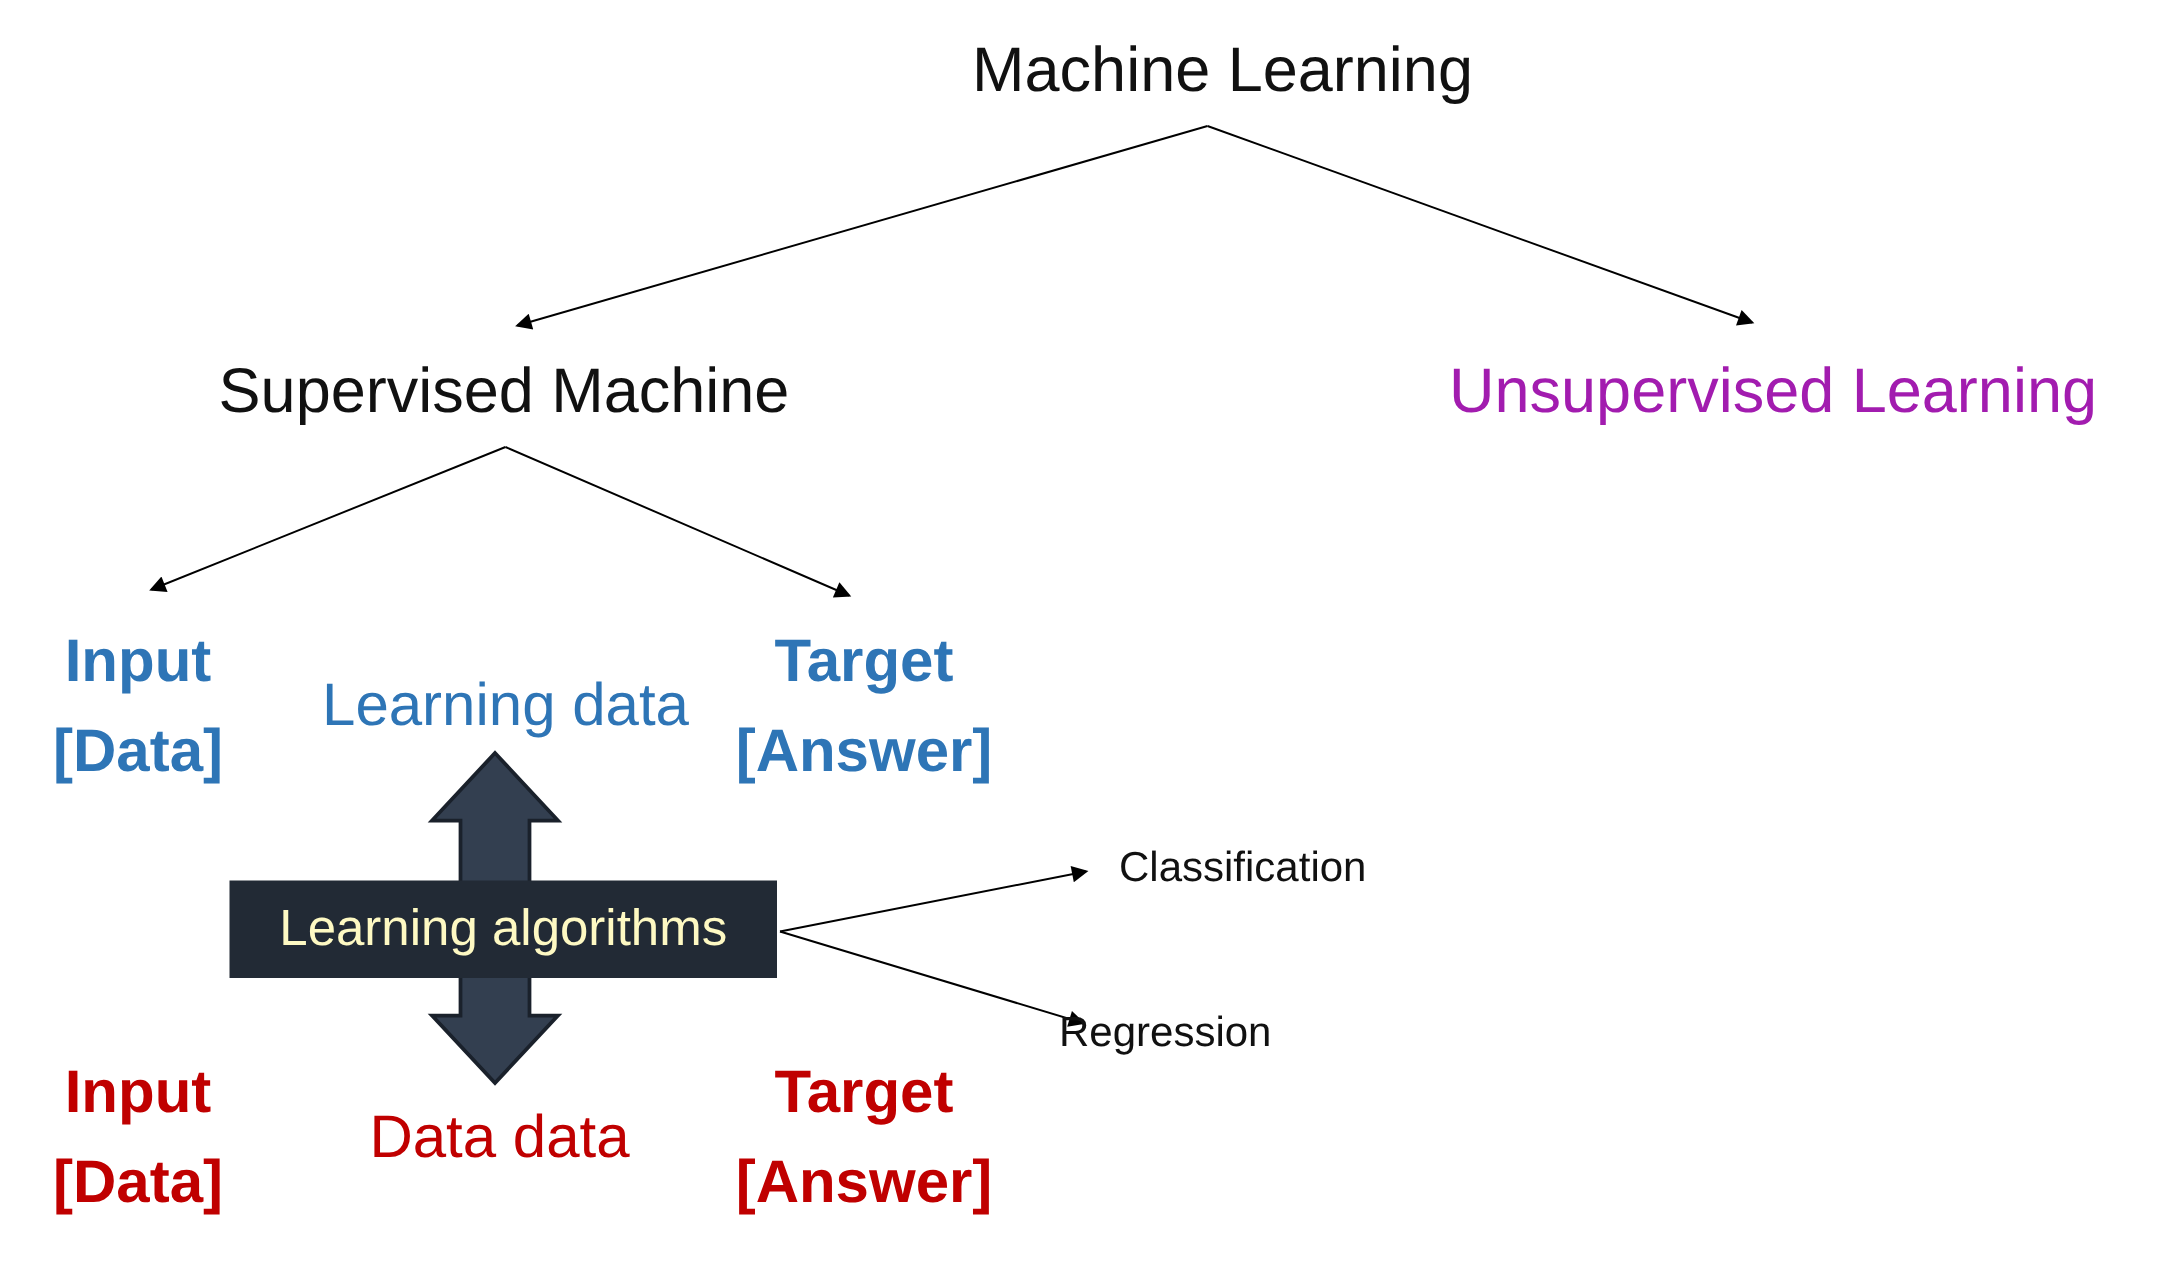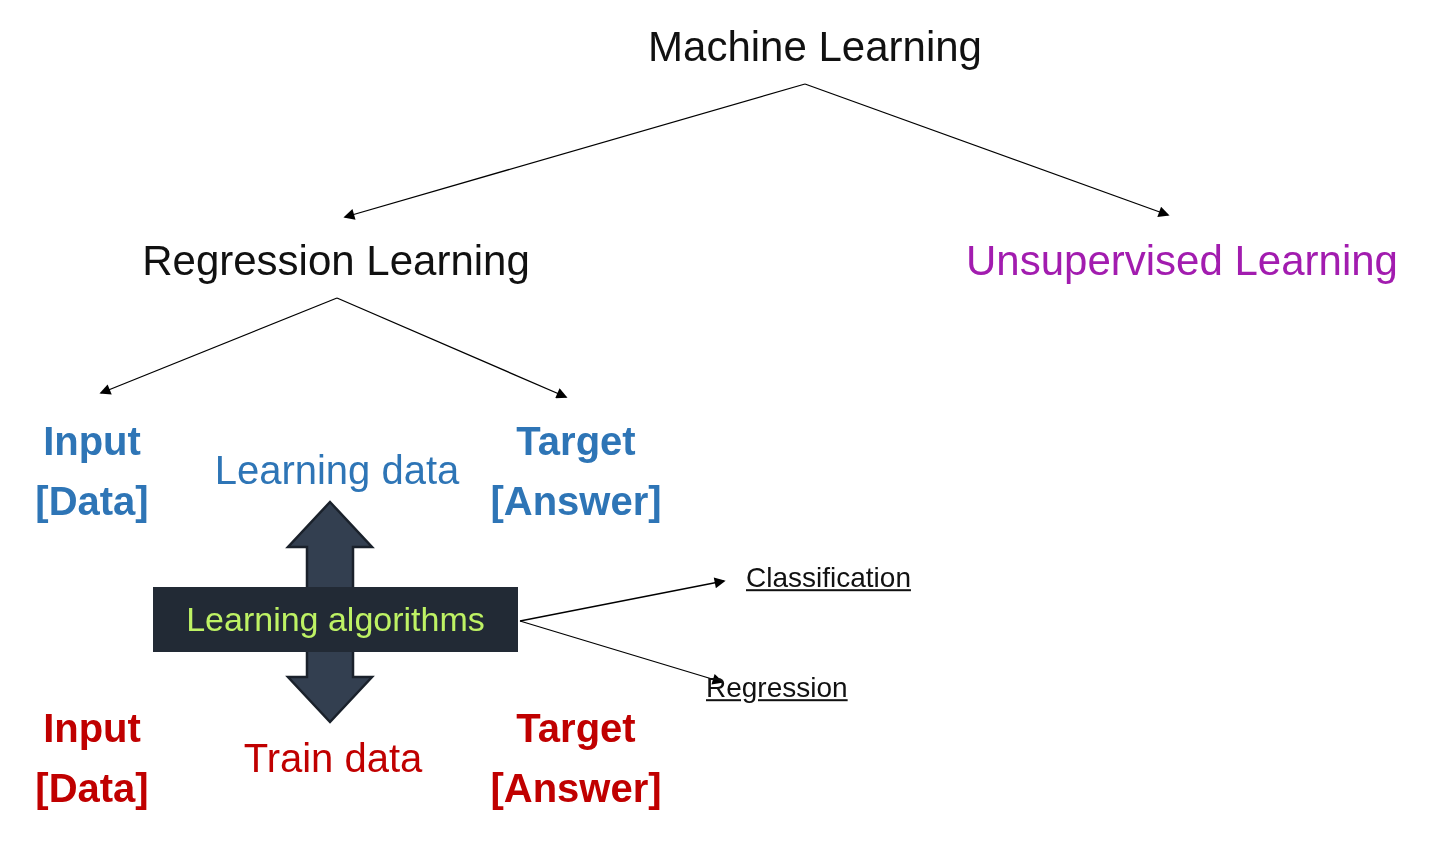--- a/index.html
+++ b/index.html
@@ -43,30 +43,29 @@
   .big { font-size: 42px; line-height: 1.2; }
   .mid { font-size: 40px; line-height: 60px; }
   .small { font-size: 28px; line-height: 1.2; }
   .two-line span { display: block; font-weight: bold; }
   .gray { color: #a21caf; }
   .blue { color: #2E75B6; }
   .red  { color: #C00000; }
   .left-anchor {
     transform: translate(0, -50%);
     text-align: left;
-    text-decoration: underline;
   }
   .algo-box {
     position: absolute;
     left: 153px;
     top: 587px;
     width: 365px;
     height: 65px;
     background: #222A35;
-    color: #bef264;
+    color: #fef9c3;
     font-size: 34px;
     display: flex;
     align-items: center;
     justify-content: center;
     white-space: nowrap;
   }
 </style>
 </head>
 <body>
 
@@ -84,21 +83,21 @@
     <path class="connector" d="M337,298 L101,393" marker-end="url(#arrowhead)"></path>
     <path class="connector" d="M337,298 L566,397" marker-end="url(#arrowhead)"></path>
     <path class="connector" d="M520,621 L724,581" marker-end="url(#arrowhead)"></path>
     <path class="connector" d="M520,621 L722,682" marker-end="url(#arrowhead)"></path>
 
     <path class="updown-arrow" d="M330,502 L372,547 L353,547 L353,677 L372,677 L330,722 L288,677 L307,677 L307,547 L288,547 Z" fill="#333F50"></path>
   </svg>
 
   <div class="node big" style="left:815px; top:47px;">Machine Learning</div>
 
-  <div class="node big" style="left:336px; top:261px;">Regression Learning</div>
+  <div class="node big" style="left:336px; top:261px;">Supervised Machine</div>
 
   <div class="node big gray" style="left:1182px; top:261px;">Unsupervised Learning</div>
 
   <div class="node mid blue two-line" style="left:92px; top:471px;">
     <span>Input</span>
     <span>[Data]</span>
   </div>
 
   <div class="node mid blue" style="left:337px; top:470px;">Learning data</div>
 
@@ -113,20 +112,20 @@
 
   <div class="node small left-anchor" style="left:746px; top:578px;">Classification</div>
 
   <div class="node small left-anchor" style="left:706px; top:688px;">Regression</div>
 
   <div class="node mid red two-line" style="left:92px; top:758px;">
     <span>Input</span>
     <span>[Data]</span>
   </div>
 
-  <div class="node mid red" style="left:333px; top:758px;">Train data</div>
+  <div class="node mid red" style="left:333px; top:758px;">Data data</div>
 
   <div class="node mid red two-line" style="left:576px; top:758px;">
     <span>Target</span>
     <span>[Answer]</span>
   </div>
 
 </div>
 
 </body></html>

